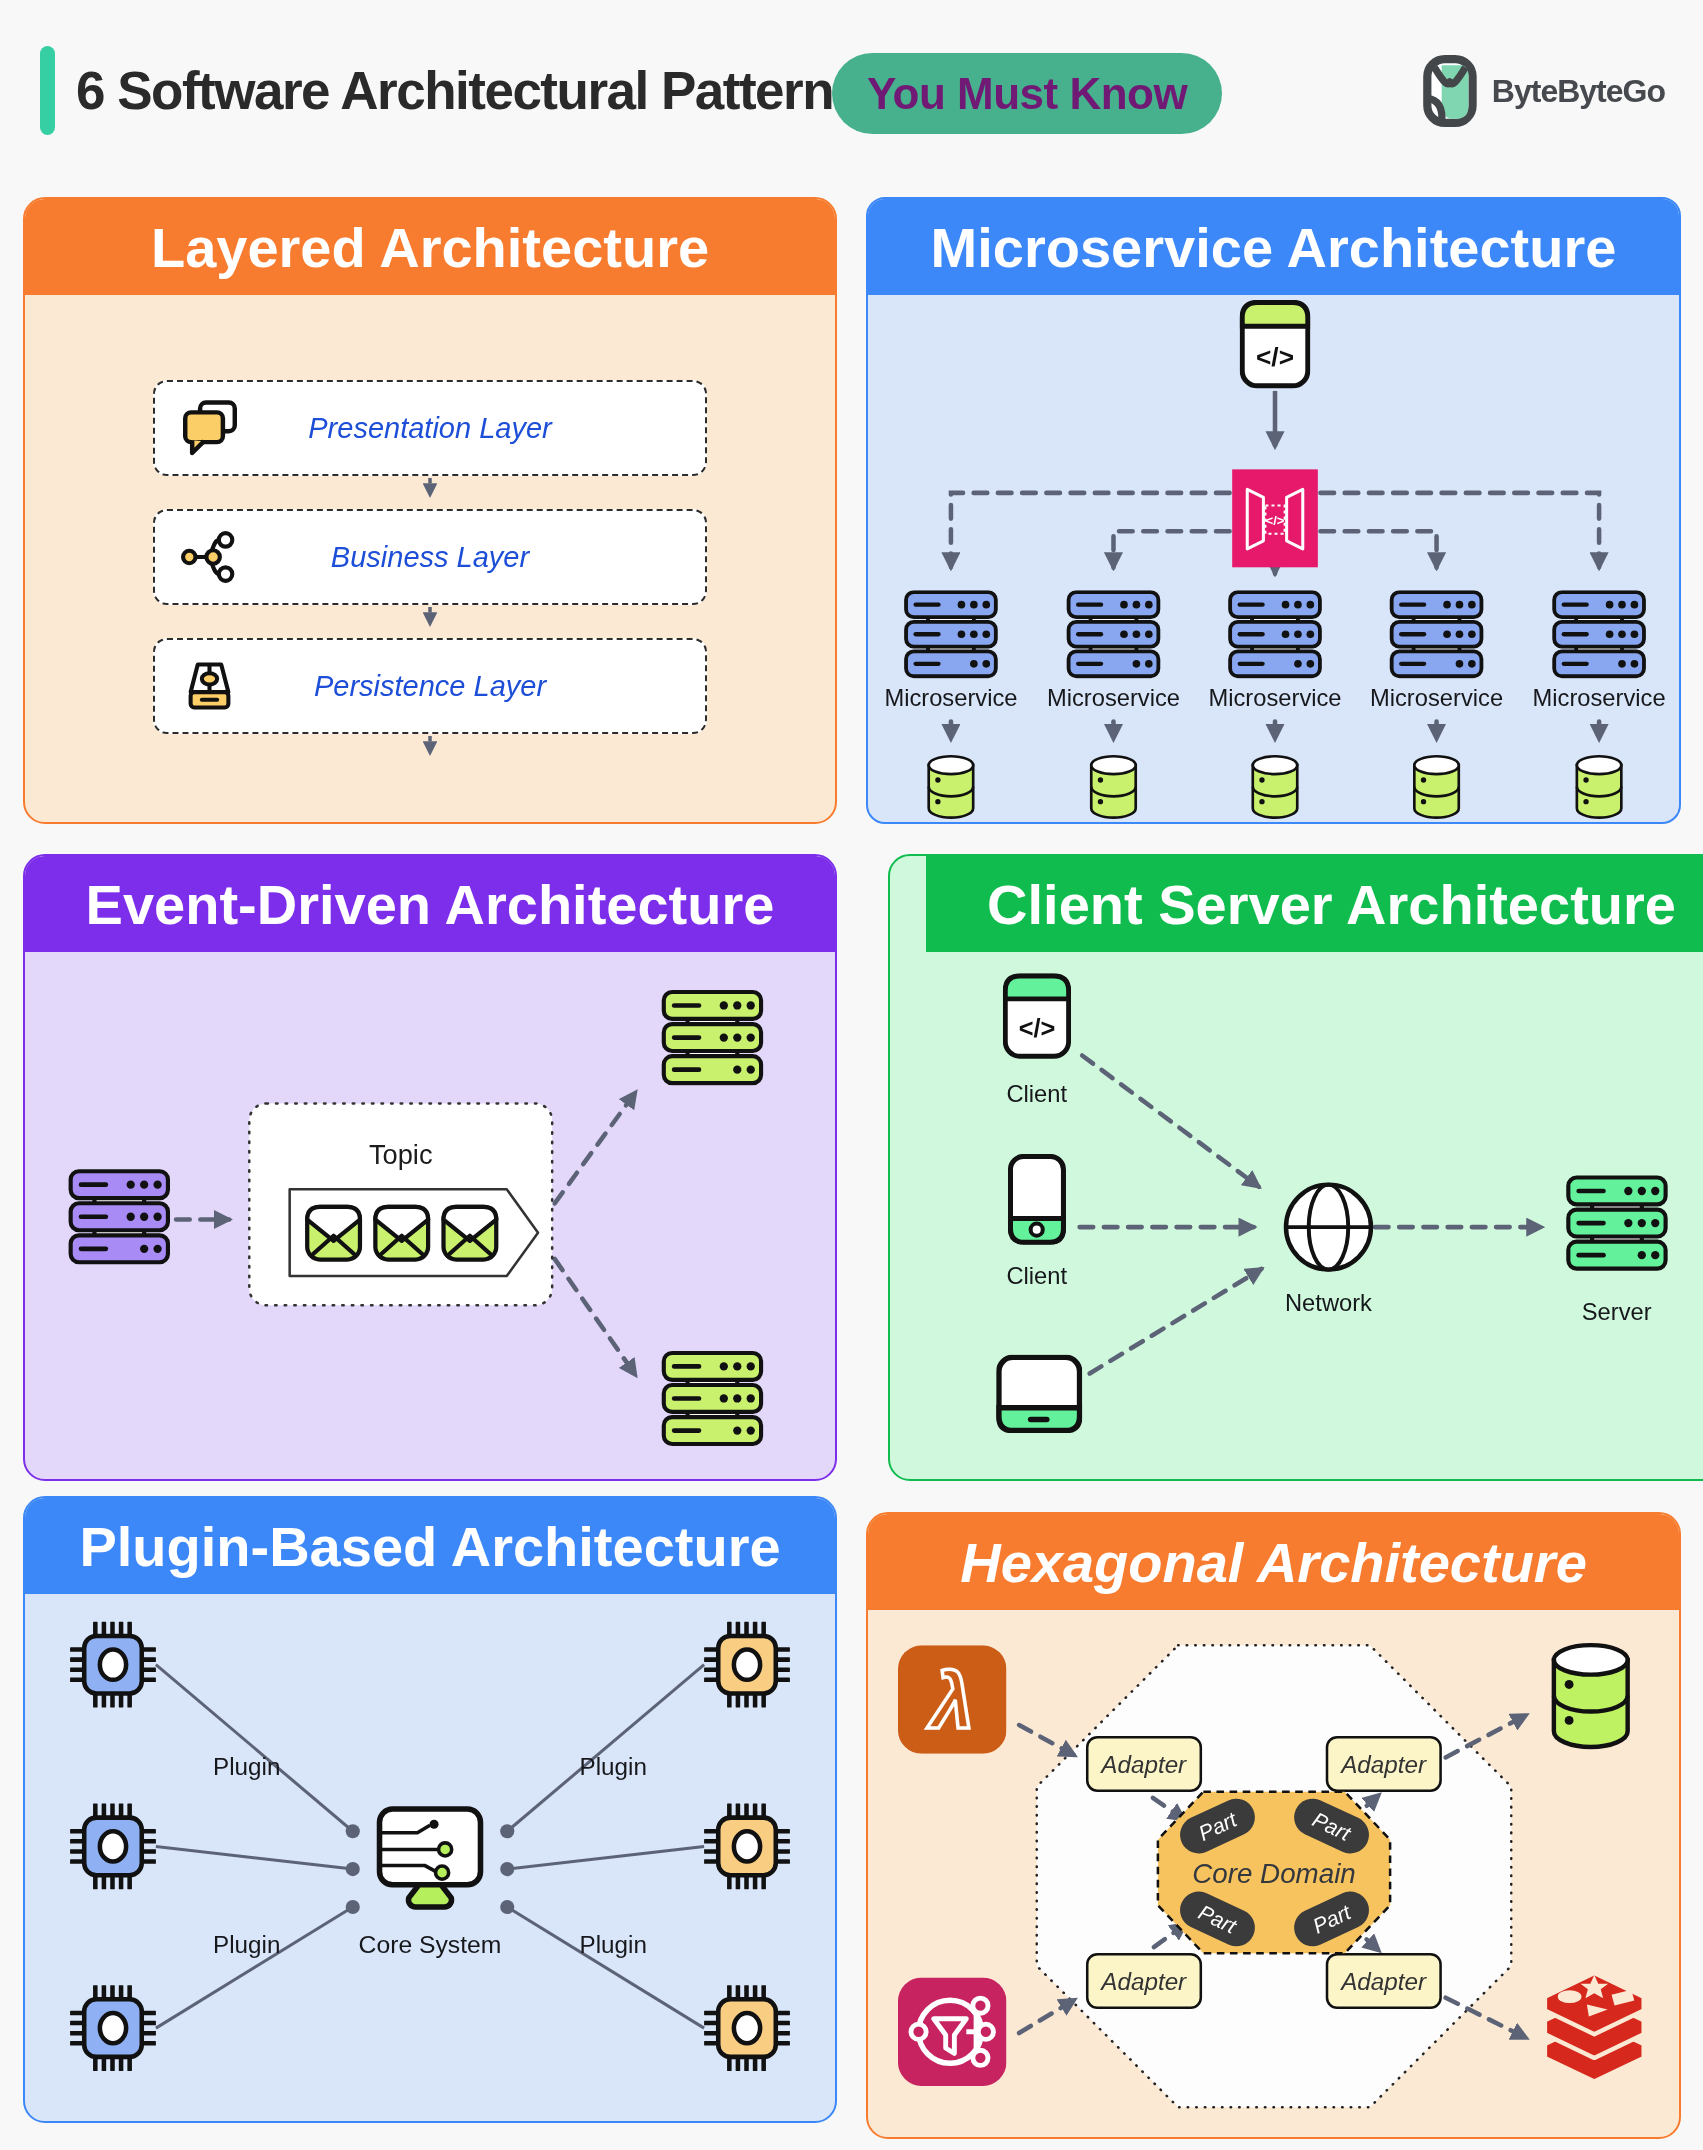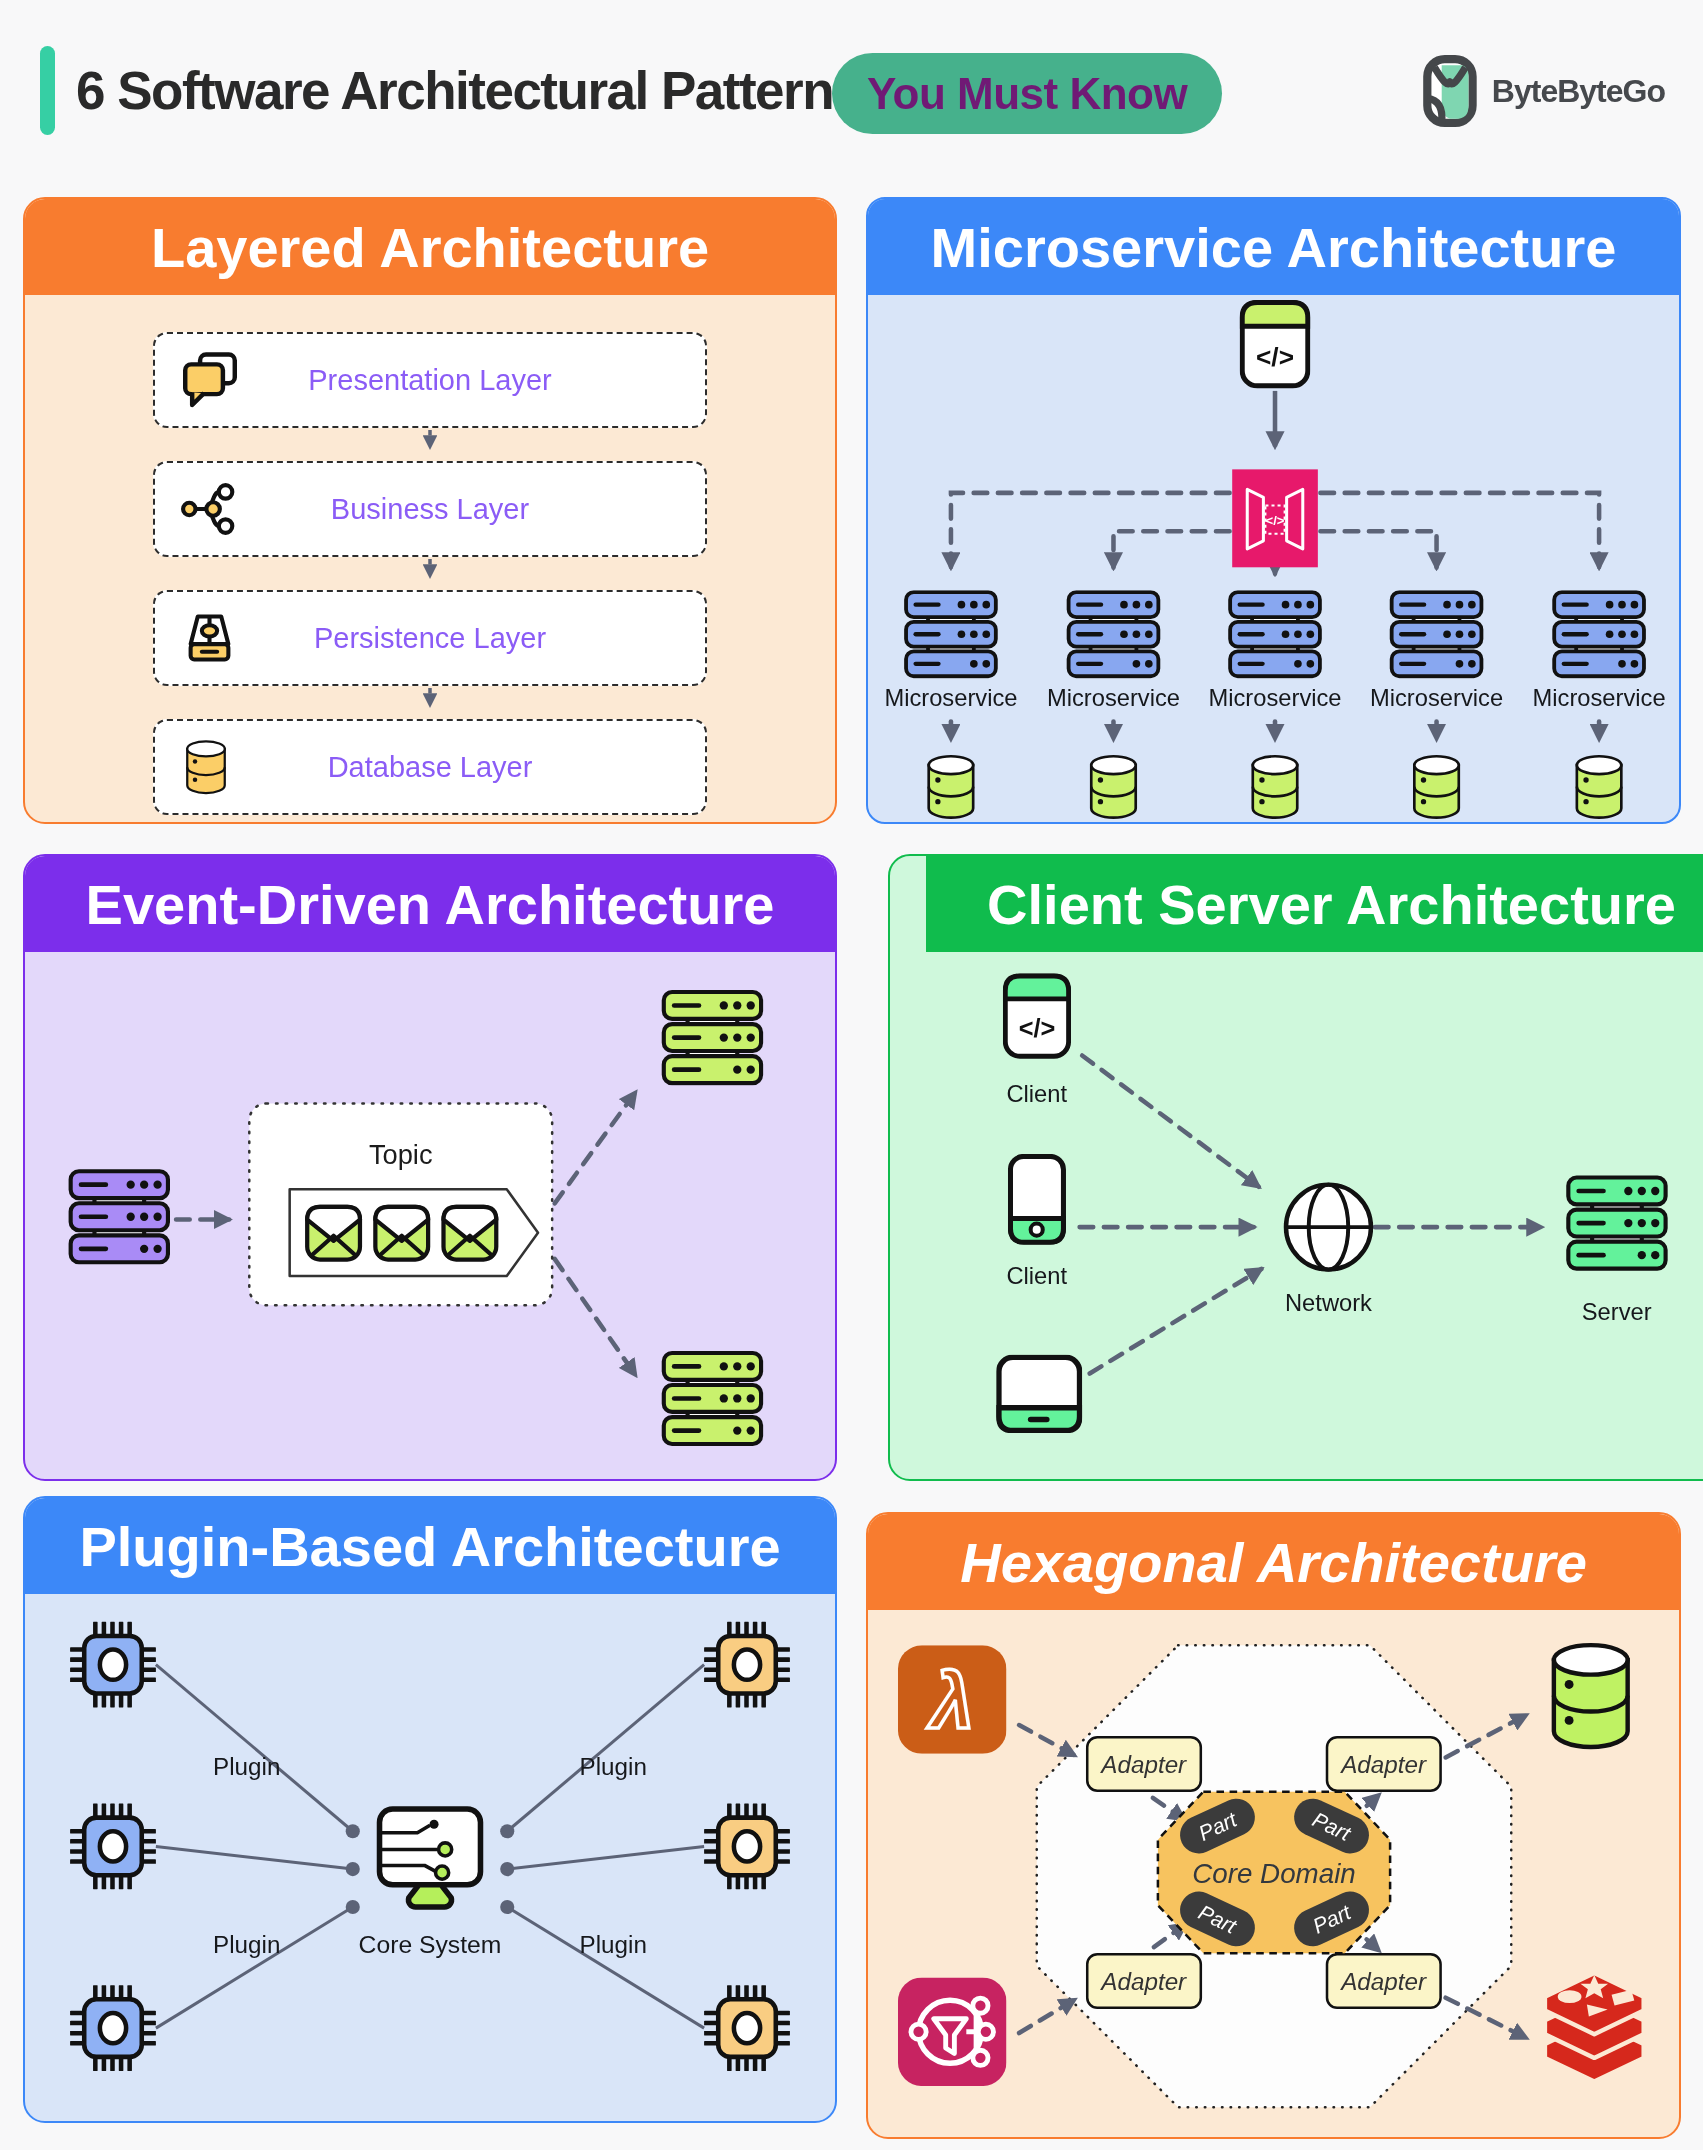--- a/index.html
+++ b/index.html
@@ -25,21 +25,21 @@
   #p-micro    {left:866px;top:197px;  width:811px; height:623px;border-radius:19px; --hdr:#3C88F8; --body:#D9E5F8;}
   #p-event    {left:23px;  top:854px; width:810px; height:623px; --hdr:#7C2EEB; --body:#E3D8FA;}
   #p-client   {left:888px;top:854px; width:811px; height:623px;padding-left:36px; --hdr:#10BC4D; --body:#CFF8DC;}
   #p-plugin   {left:23px;  top:1468px; width:810px; height:623px;margin-top:28px; --hdr:#3C88F8; --body:#D9E5F8;}
   #p-hex      {left:866px;top:1512px; width:811px; height:623px;font-style:italic; --hdr:#F87C2F; --body:#FCE9D4;}
 
   
   .layer-col{display:flex;flex-direction:column;align-items:center;justify-content:center;height:100%;padding:15px 0;}
   .layer-box{position:relative;width:550px;height:92px;background:#ffffff;border:2px dashed #2c2c2c;border-radius:14px;
              display:flex;align-items:center;justify-content:center;}
-  .layer-box .lbl{font-size:29px;color:#8b5cf6;font-weight:500;}
+  .layer-box .lbl{font-size:29px;color:#1d4ed8;font-weight:500;font-style:italic;}
   .layer-box .ic{position:absolute;left:26px;top:50%;transform:translateY(-50%);}
   .down-arrow{height:33px;width:22px;}
 
   
   text{font-family:"Liberation Sans", sans-serif;}
   .t-label{font-size:47px;fill:#16181c;font-weight:500;}
   .t-big{font-size:54px;fill:#1c1c1c;font-weight:500;}
   .dash-line{stroke:#5C6377;stroke-width:9;fill:none;stroke-dasharray:27 21;stroke-linecap:round;}
   .solid-line{stroke:#5C6377;stroke-width:6;fill:none;}
 </style>
@@ -252,26 +252,20 @@
         </svg>
         <div class="layer-box">
           <svg class="ic" width="57" height="51" viewBox="0 0 110 100">
               <use href="#sym-archive"></use>
             </svg>
           <span class="lbl">Persistence Layer</span>
         </div>
         <svg class="down-arrow" viewBox="0 0 44 66">
           <path d="M22,4 V38" stroke="#5C6377" stroke-width="7" stroke-dasharray="11 10" fill="none" marker-end="url(#arr)"></path>
         </svg>
-        <div class="layer-box">
-          <svg class="ic" width="50" height="60" viewBox="0 0 200 235" style="color:#FBCE67">
-              <use href="#sym-db"></use>
-            </svg>
-          <span class="lbl">Database Layer</span>
-        </div>
       </div>
     </div>
   </section>
 
   <section class="panel" id="p-micro">
     <div class="panel-hd">Microservice Architecture</div>
     <div class="panel-bd">
       <svg class="fill" viewBox="0 0 1598 1044">
 
         <path class="dash-line" d="M712,392 H160 V540" marker-end="url(#arr)"></path>

